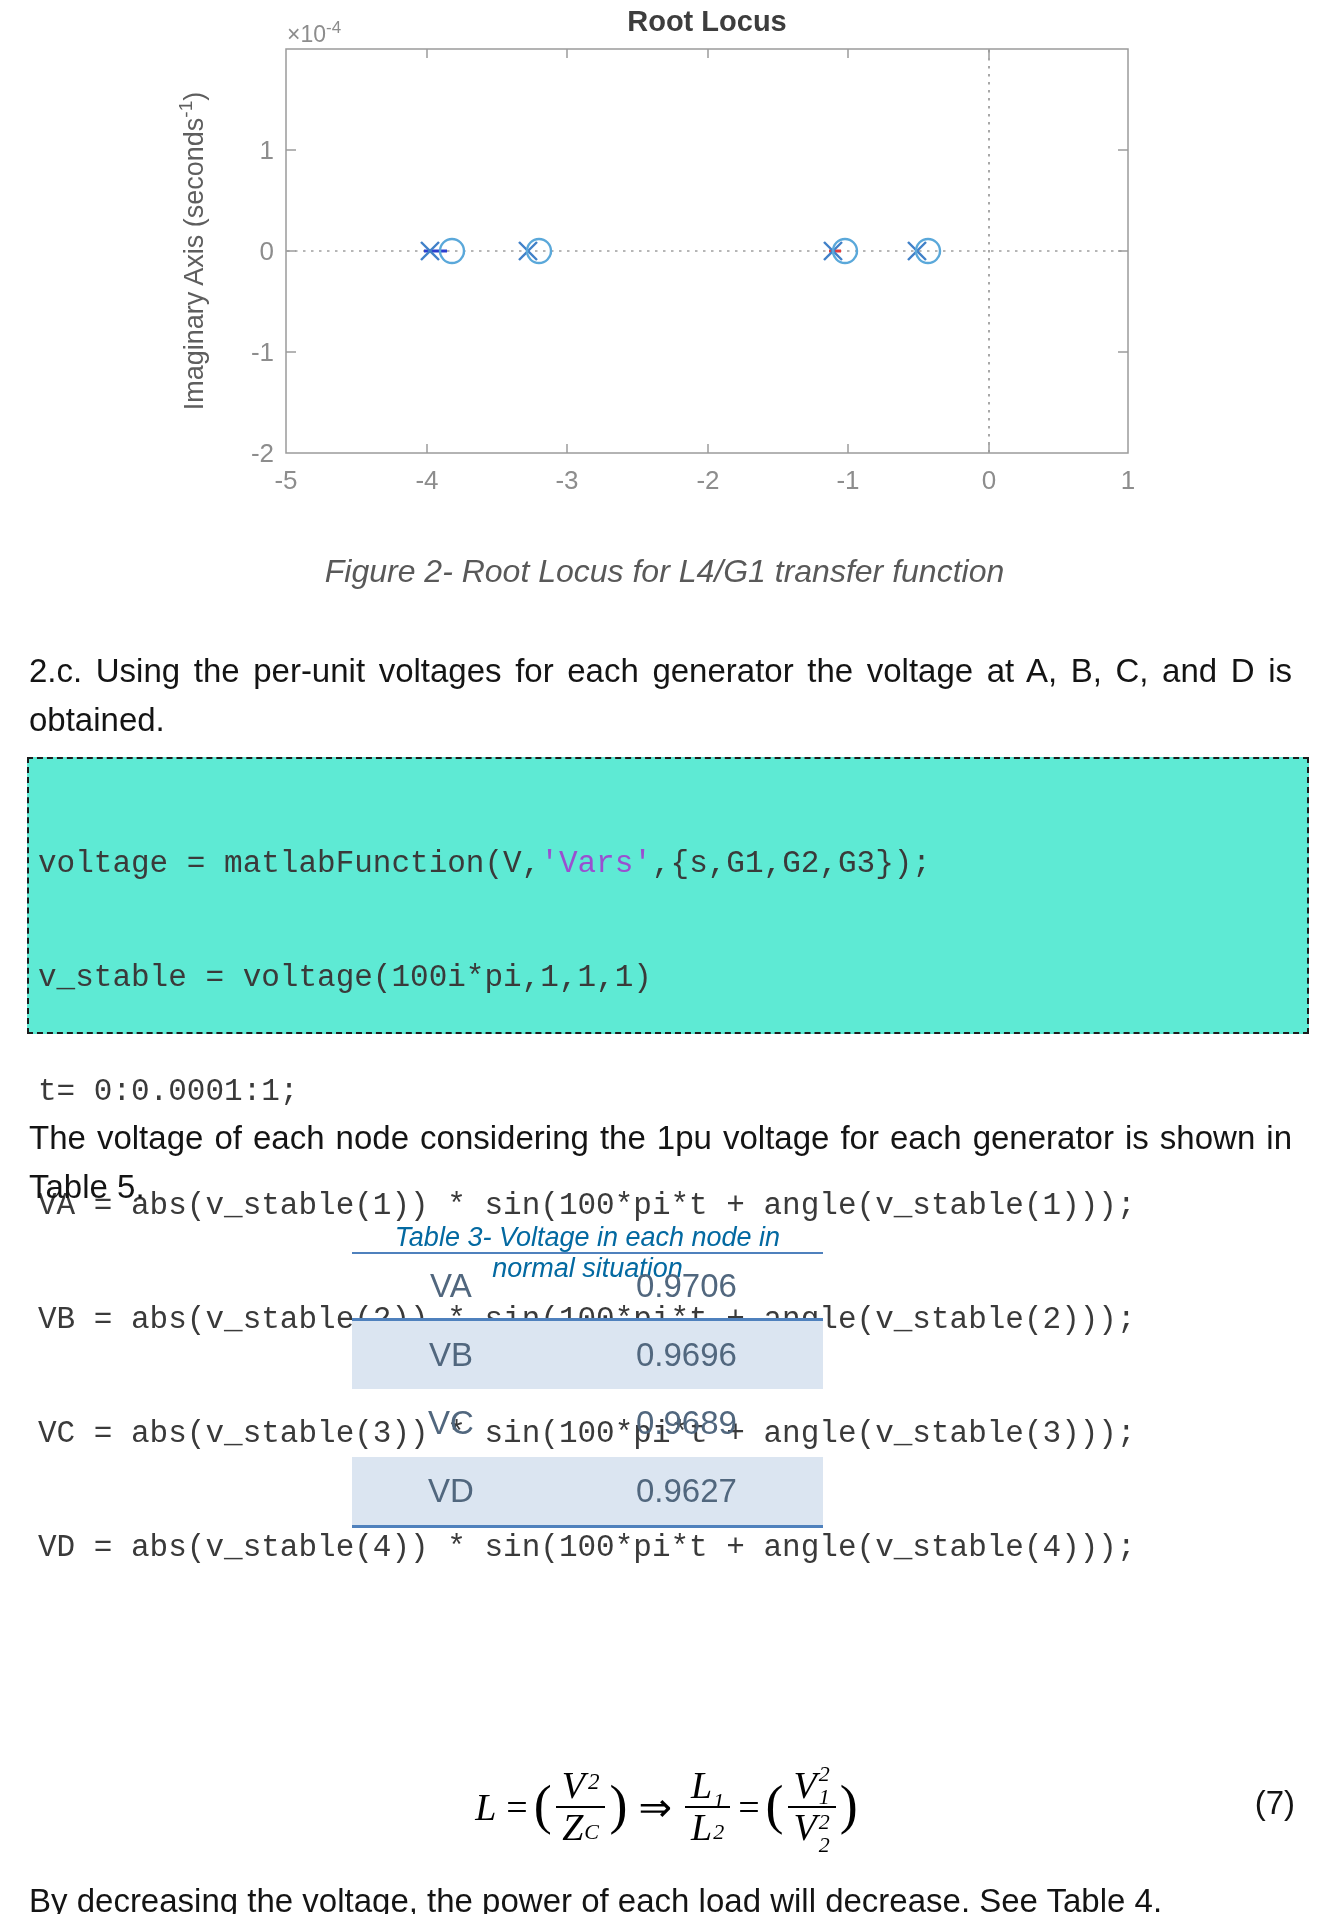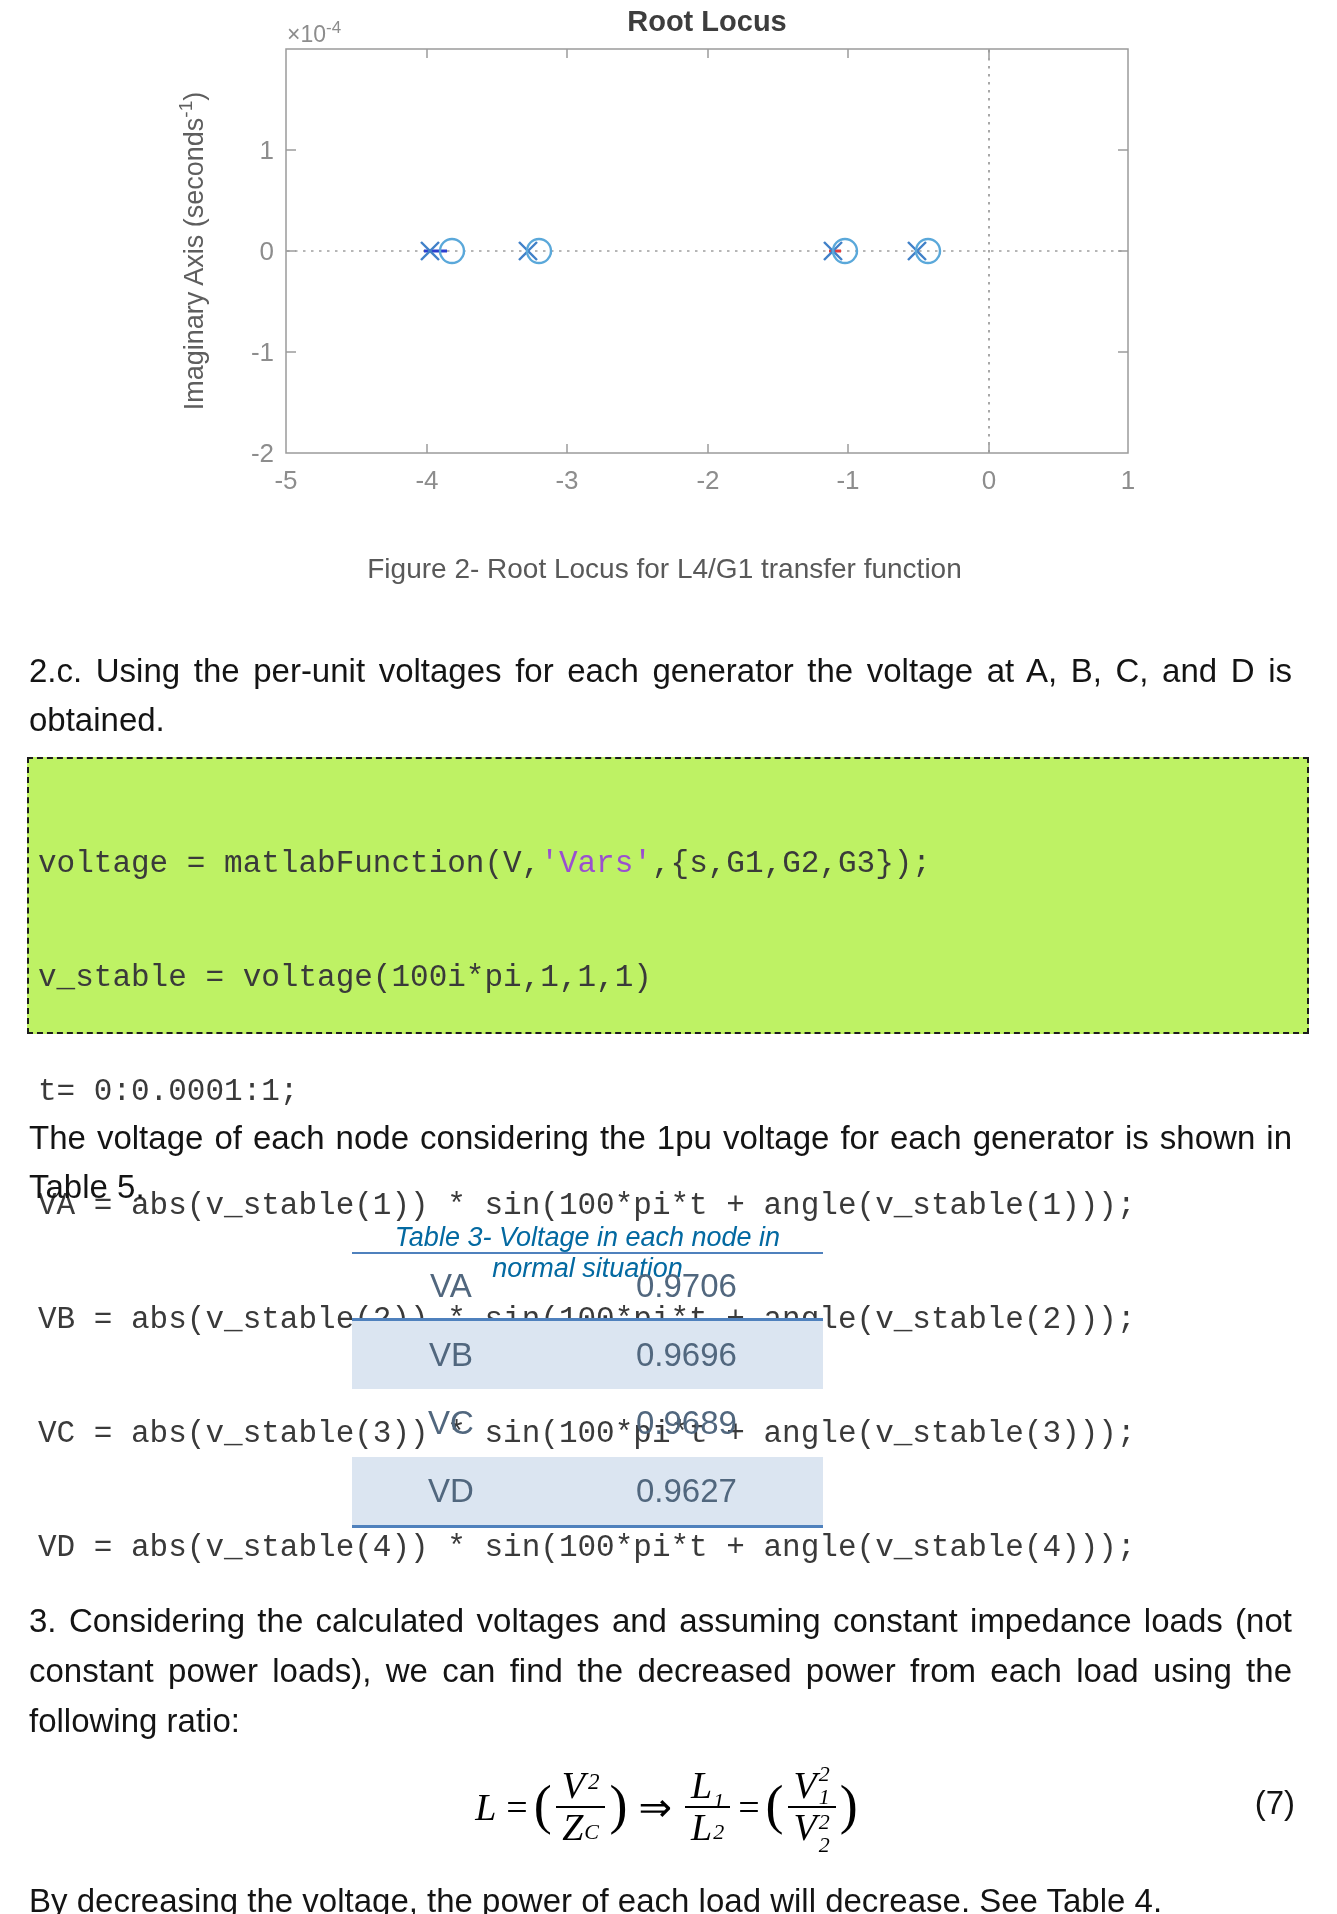--- a/index.html
+++ b/index.html
@@ -17,29 +17,30 @@
     left:29px;width:1263px;
     font-size:33px;line-height:49px;
     text-align:justify;
     color:#141414;
     letter-spacing:0px;
   }
   
   .fig-caption{
     left:33px;width:1263px;top:553px;
     text-align:center;
-    font-size:28px;
+    font-style:italic;
+    font-size:32px;
     color:#595959;
   }
   
   .codebox{
     left:27px;top:757px;
     width:1282px;height:277px;
     box-sizing:border-box;
-    background:#bef264;
+    background:#5eead4;
     border:2px dashed #1c1c1c;
     padding:10px 0 12px 9px;
     font-family:"Liberation Mono","DejaVu Sans Mono",monospace;
     font-size:31px;line-height:38px;
     color:#3a3a3a;
     white-space:pre;
   }
   .codebox .str{color:#9a4fd0;}
   
   .tbl-caption{
@@ -202,21 +203,20 @@
     <div class="row">
       <div class="cell-label">VC</div>
       <div class="cell-value">0.9689</div>
     </div>
     <div class="row shaded">
       <div class="cell-label">VD</div>
       <div class="cell-value">0.9627</div>
     </div>
   </div>
 
-  <div class="abs para" style="top:1596px;line-height:50px;">3. Considering the calculated voltages and assuming constant impedance loads (not constant power loads), we can find the decreased power from each load using the following ratio:</div>
 
   <div class="abs eqwrap">
     <span class="tok">L</span>
     <span class="tok" style="font-style:normal;">=</span>
     <span class="paren">(</span>
     <span class="frac">
       <span class="num">
           <span>V</span>
           <span class="supright">2</span>
         </span>

